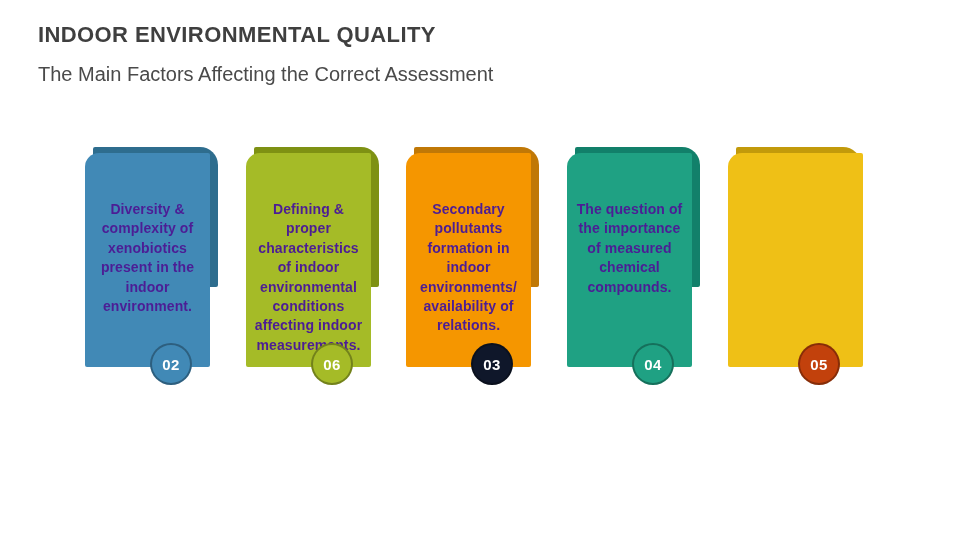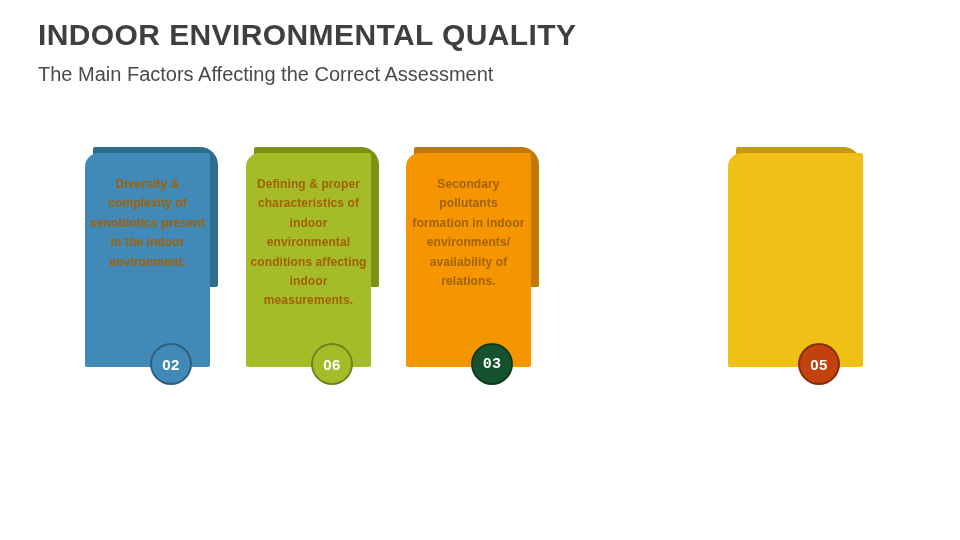--- a/index.html
+++ b/index.html
@@ -24,21 +24,21 @@
   }
 
   
   #header {
     position: absolute;
     left: 38px;
     top: 16px;
     width: 880px;
   }
   #page-title {
-    font-size: 30px;
+    font-size: 22px;
     font-weight: bold;
     color: #3f3f3f;
     letter-spacing: 0.4px;
     line-height: 38px;
     margin: 0;
     white-space: nowrap;
   }
   #page-subtitle {
     font-size: 20px;
     font-weight: normal;
@@ -80,25 +80,25 @@
     left: 0px;
     top: 6px;
     width: 125px;
     height: 214px;
     border-radius: 14px 2px 2px 2px;
   }
 
   .card-text {
     position: absolute;
     left: 4px;
-    top: 28px;
+    top: 53px;
     width: 117px;
     text-align: center;
-    color: #a16207;
-    font-size: 12px;
+    color: #4c1d95;
+    font-size: 14px;
     font-weight: bold;
     line-height: 19.4px;
     letter-spacing: 0.1px;
   }
 
   .card-badge {
     position: absolute;
     width: 42px;
     height: 42px;
     border-radius: 50%;
@@ -150,23 +150,29 @@
       <div class="card-back" style="background: rgb(126, 145, 19);"></div>
       <div class="card-front" style="background: rgb(165, 187, 39);"></div>
       <div class="card-text">Defining &amp; proper characteristics of indoor environmental conditions affecting indoor measurements.</div>
       <div class="card-badge" style="background: rgb(165, 187, 39);">06</div>
     </div>
 
     <div class="card" id="card-3">
       <div class="card-back" style="background: rgb(192, 120, 6);"></div>
       <div class="card-front" style="background: rgb(245, 150, 0);"></div>
       <div class="card-text">Secondary pollutants formation in indoor environments/ availability of relations.</div>
-      <div class="card-badge" style="background: #14532d; font-family: Liberation Mono, monospace;">03</div>
+      <div class="card-badge" style="background: #0f172a;">03</div>
     </div>
 
+    <div class="card" id="card-4">
+      <div class="card-back" style="background: rgb(18, 128, 106);"></div>
+      <div class="card-front" style="background: rgb(31, 161, 131);"></div>
+      <div class="card-text">The question of the importance of measured chemical compounds.</div>
+      <div class="card-badge" style="background: rgb(31, 161, 131);">04</div>
+    </div>
 
     <div class="card" id="card-5">
       <div class="card-back" style="background: rgb(194, 154, 11);"></div>
       <div class="card-front" style="background: rgb(239, 192, 22);"></div>
       <div class="card-badge" style="background: #c2410c;">05</div>
     </div>
 
   </div>
 </div>
 

